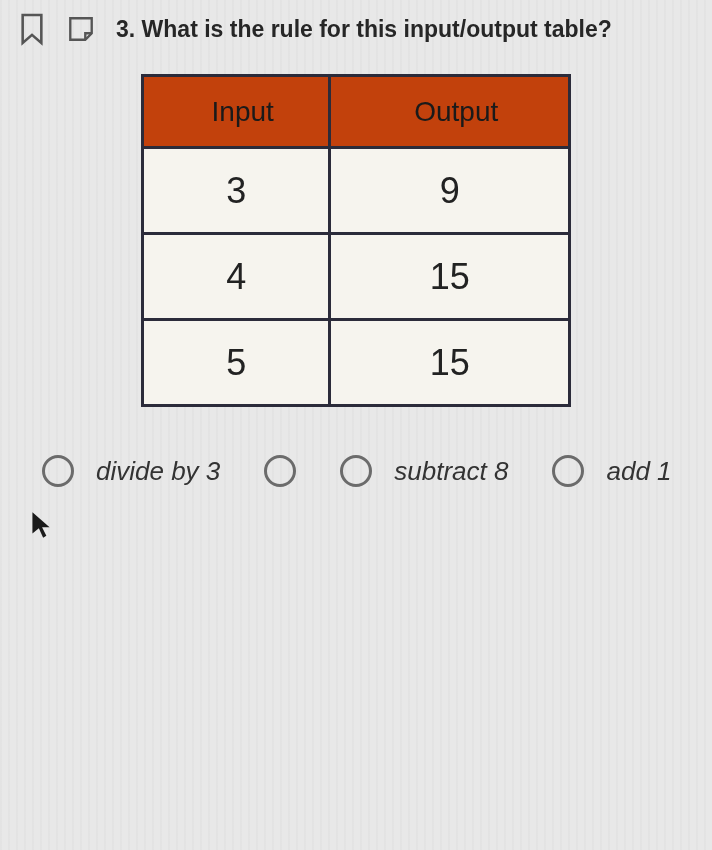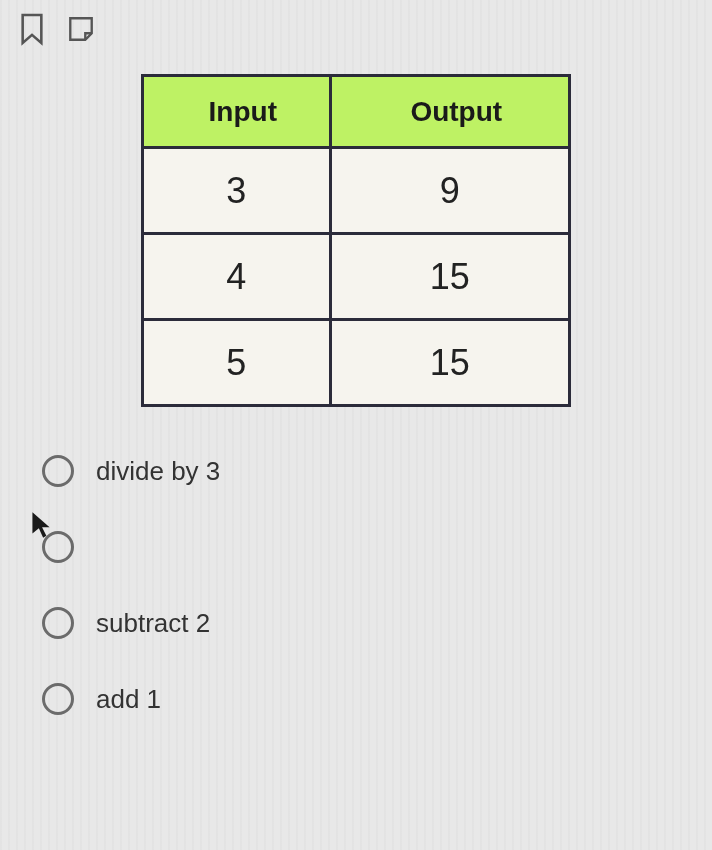--- a/index.html
+++ b/index.html
@@ -33,45 +33,45 @@
   table.io {
     border-collapse: collapse;
     width: 430px;
   }
   table.io th, table.io td {
     border: 3px solid #2b2b3a;
     text-align: center;
     vertical-align: middle;
   }
   table.io th {
-    background: #bef264;
+    background: #c2410c;
     font-size: 28px;
-    font-weight: 700;
+    font-weight: 400;
     height: 72px;
     color: #1a1a1a;
     padding-left: 13px;
   }
   table.io td {
     background: #f6f4ee;
     font-size: 36px;
     font-family: "Comic Sans MS", "Segoe Script", cursive, sans-serif;
     height: 86px;
     color: #222;
   }
   .cursor {
     position: absolute;
     left: 30px;
     top: 510px;
   }
   .options {
     margin-left: 24px;
     margin-top: 48px;
     display: flex;
-    flex-direction: column;
     gap: 44px;
+    font-style: italic;
   }
   .option {
     display: flex;
     align-items: center;
     gap: 22px;
     cursor: pointer;
   }
   .radio {
     width: 32px;
     height: 32px;
@@ -92,20 +92,24 @@
   <span class="icon">
     <svg width="28" height="34" viewBox="0 0 24 28">
       <path d="M4 2 H20 V26 L12 19 L4 26 Z" fill="none" stroke="#555" stroke-width="2.2"></path>
     </svg>
   </span>
   <span class="icon">
     <svg width="30" height="30" viewBox="0 0 28 28">
       <path d="M4 4 H24 V18 L18 24 H4 Z" fill="none" stroke="#555" stroke-width="2.2"></path>
       <path d="M18 24 V18 H24" fill="none" stroke="#555" stroke-width="2.2"></path>
     </svg>
+  </span>
+  <span class="question-text">
+    <span>3.</span>
+    <span>What is the rule for this input/output table?</span>
   </span>
 </div>
 
 <div class="table-wrap">
   <table class="io">
     <thead>
       <tr>
         <th>Input</th>
         <th>Output</th>
       </tr>
@@ -136,19 +140,19 @@
 <div class="options">
   <div class="option">
     <span class="radio"></span>
     <span class="option-label">divide by 3</span>
   </div>
   <div class="option">
     <span class="radio"></span>
   </div>
   <div class="option">
     <span class="radio"></span>
-    <span class="option-label">subtract 2</span>
+    <span class="option-label">subtract 8</span>
   </div>
   <div class="option">
     <span class="radio"></span>
     <span class="option-label">add 1</span>
   </div>
 </div>
 
 </body></html>

